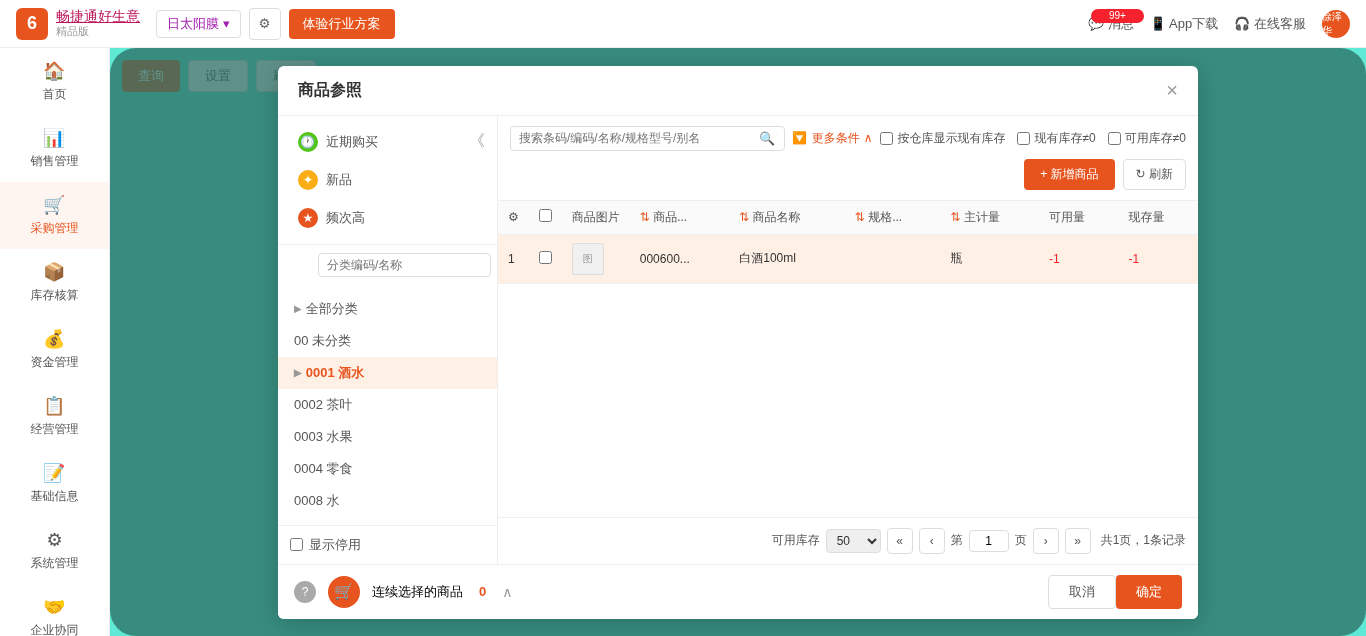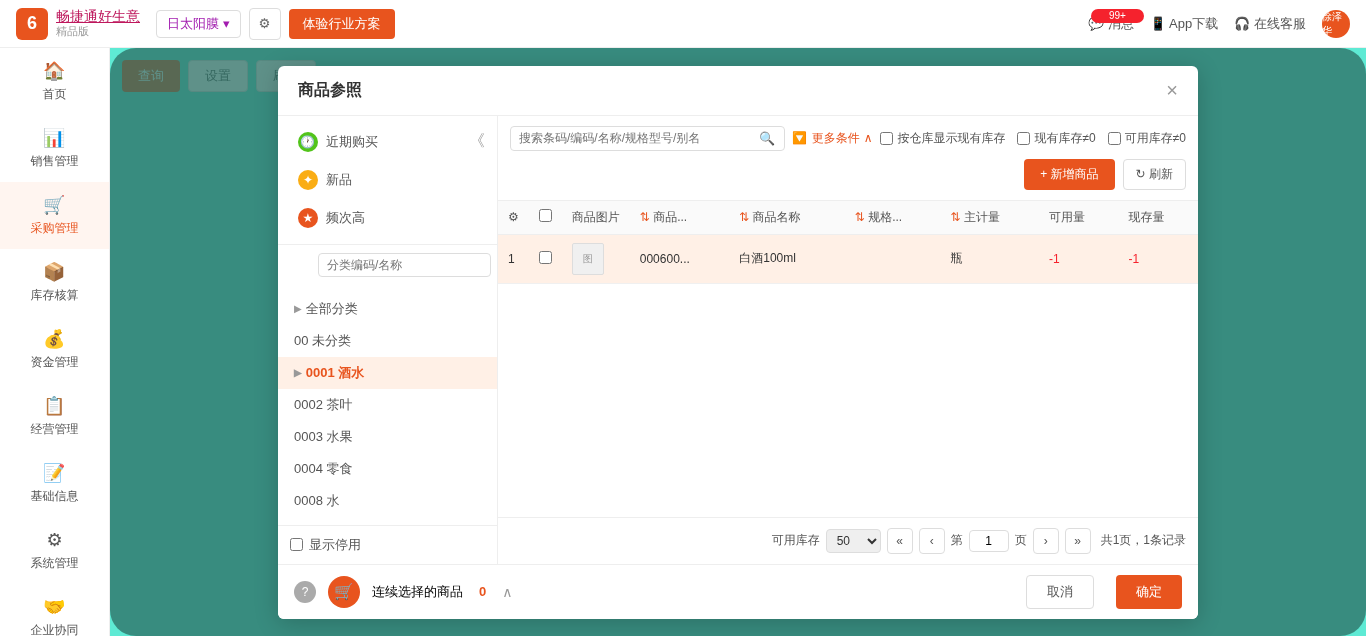--- a/index.html
+++ b/index.html
@@ -195,21 +195,21 @@
     
     .modal-footer {
       display: flex; align-items: center; padding: 10px 16px;
       border-top: 1px solid #eee; background: white;
       gap: 12px;
     }
     .cart-btn { background: #e8541e; border: none; border-radius: 50%; width: 32px; height: 32px; display: flex; align-items: center; justify-content: center; cursor: pointer; }
     .count-badge { color: #e8541e; font-weight: bold; margin: 0 4px; }
     .up-arrow { color: #999; cursor: pointer; font-size: 14px; }
     .help-icon { width: 22px; height: 22px; border-radius: 50%; background: #aaa; color: white; display: flex; align-items: center; justify-content: center; font-size: 12px; cursor: pointer; }
-    .footer-right { margin-left: auto; display: flex; gap: 22px; }
+    .footer-right { margin-left: auto; display: flex; gap: 0; }
     .btn-cancel { background: white; color: #555; border: 1px solid #ddd; border-radius: 4px; padding: 7px 20px; cursor: pointer; font-size: 13px; }
     .btn-confirm { background: #e8541e; color: white; border: none; border-radius: 4px; padding: 7px 20px; cursor: pointer; font-size: 13px; }
   </style>
 </head>
 <body>
 
 <div class="top-nav">
   <div class="logo-area">
     <div class="logo-icon">
       <span>6</span>

